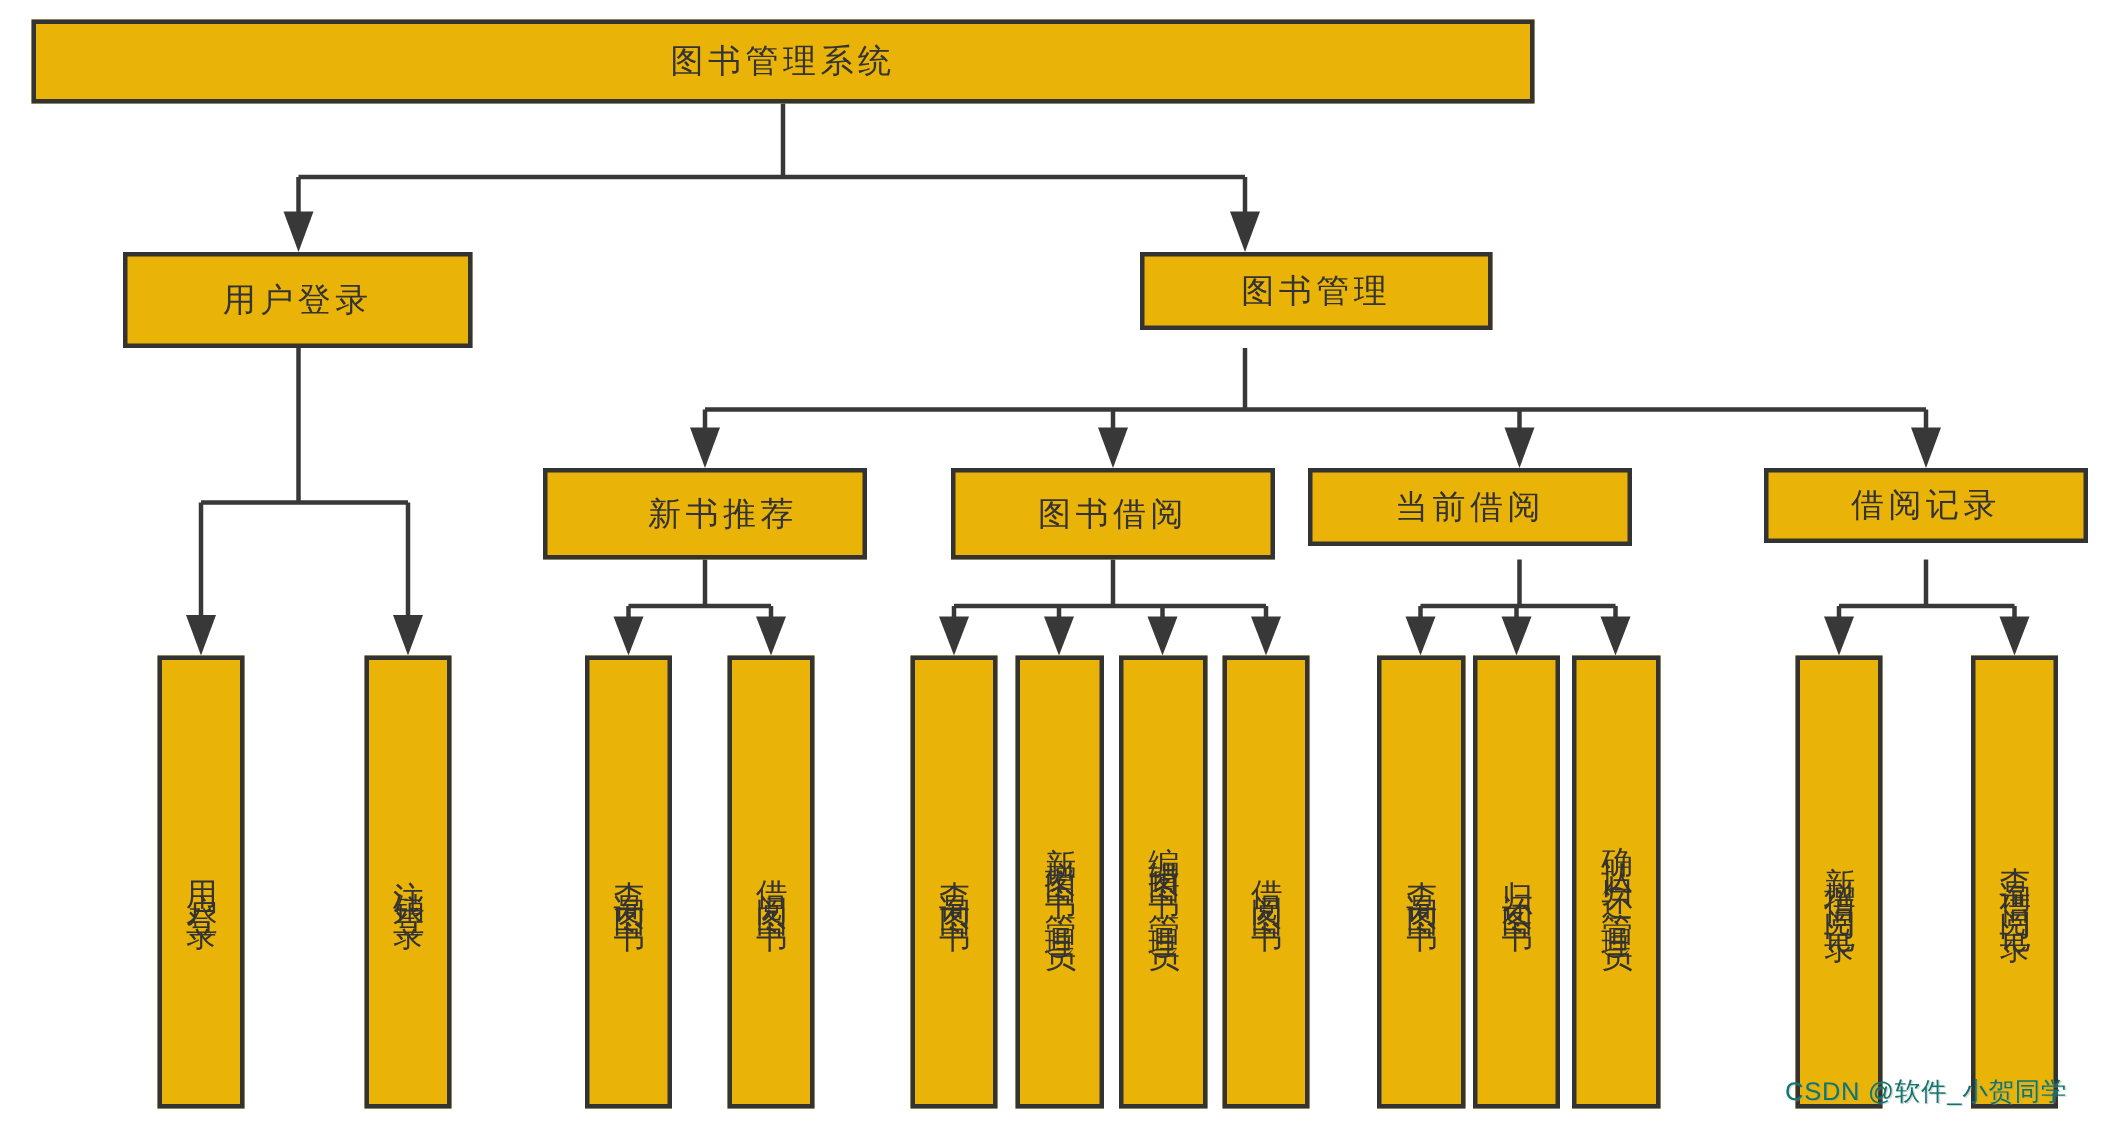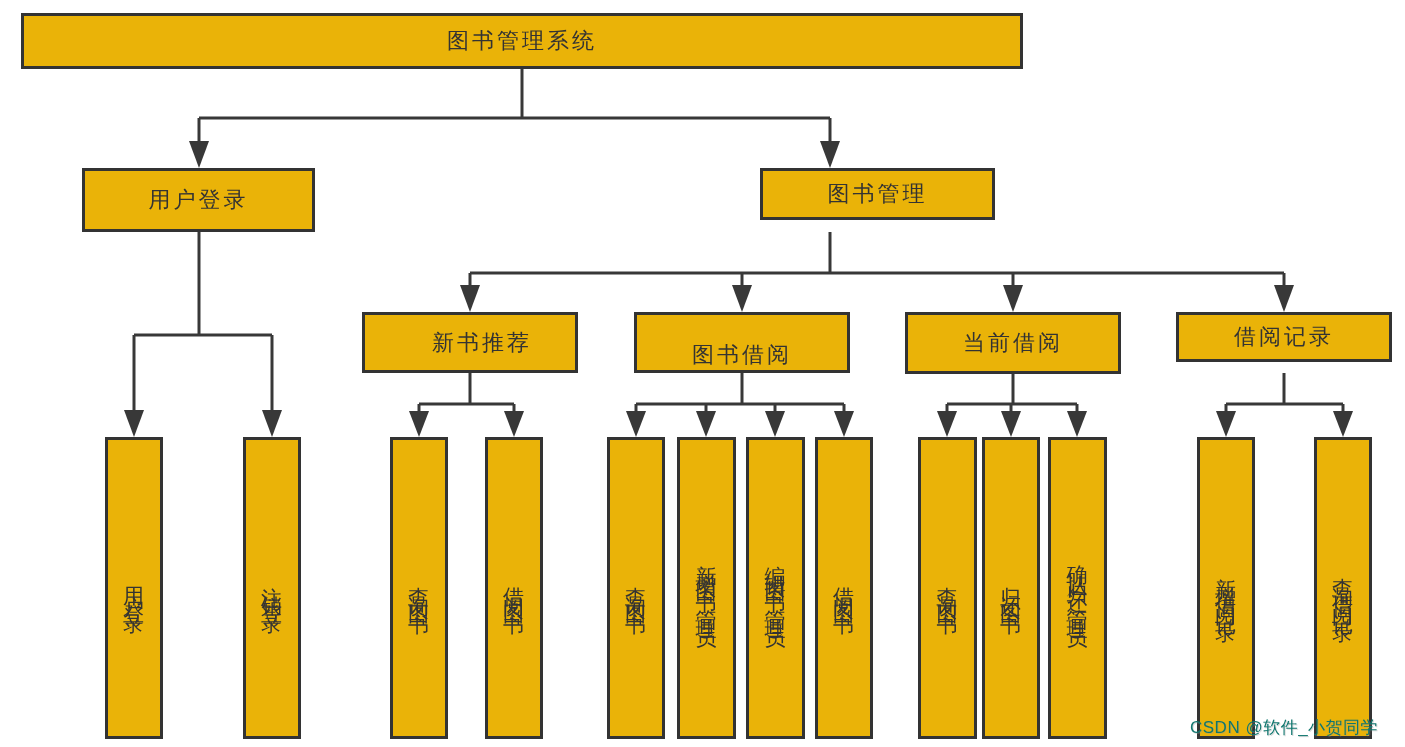--- a/index.html
+++ b/index.html
@@ -51,22 +51,22 @@
     line-height: 1;
     white-space: nowrap;
   }
   
   .n-root        { left: 21px;   top: 13px;  width: 1002px; height: 56px; }
   
   .n-user-login  { left: 82px;   top: 168px; width: 233px;  height: 64px; }
   .n-book-mgmt   { left: 728px;  top: 168px; width: 235px;  height: 52px; margin-left: 32px; }
   
   .n-new-book    { left: 362px;  top: 312px; width: 216px;  height: 61px; padding-left: 24px; }
-  .n-book-borrow { left: 634px;  top: 312px; width: 216px;  height: 61px; align-items: flex-end; }
-  .n-cur-borrow  { left: 905px;  top: 312px; width: 216px;  height: 62px; }
+  .n-book-borrow { left: 634px;  top: 312px; width: 216px;  height: 61px; }
+  .n-cur-borrow  { left: 872px;  top: 312px; width: 216px;  height: 52px; }
   .n-records     { left: 1176px; top: 312px; width: 216px;  height: 50px; }
   
   .leaf          { top: 437px; width: 58px; height: 302px; }
   .n-ul-login    { left: 105px; }
   .n-ul-logout   { left: 243px; }
   .n-nr-query    { left: 390px; }
   .n-nr-borrow   { left: 485px; }
   .n-bb-query    { left: 607px; }
   .n-bb-add      { left: 677px; width: 59px; }
   .n-bb-edit     { left: 746px; width: 59px; }

